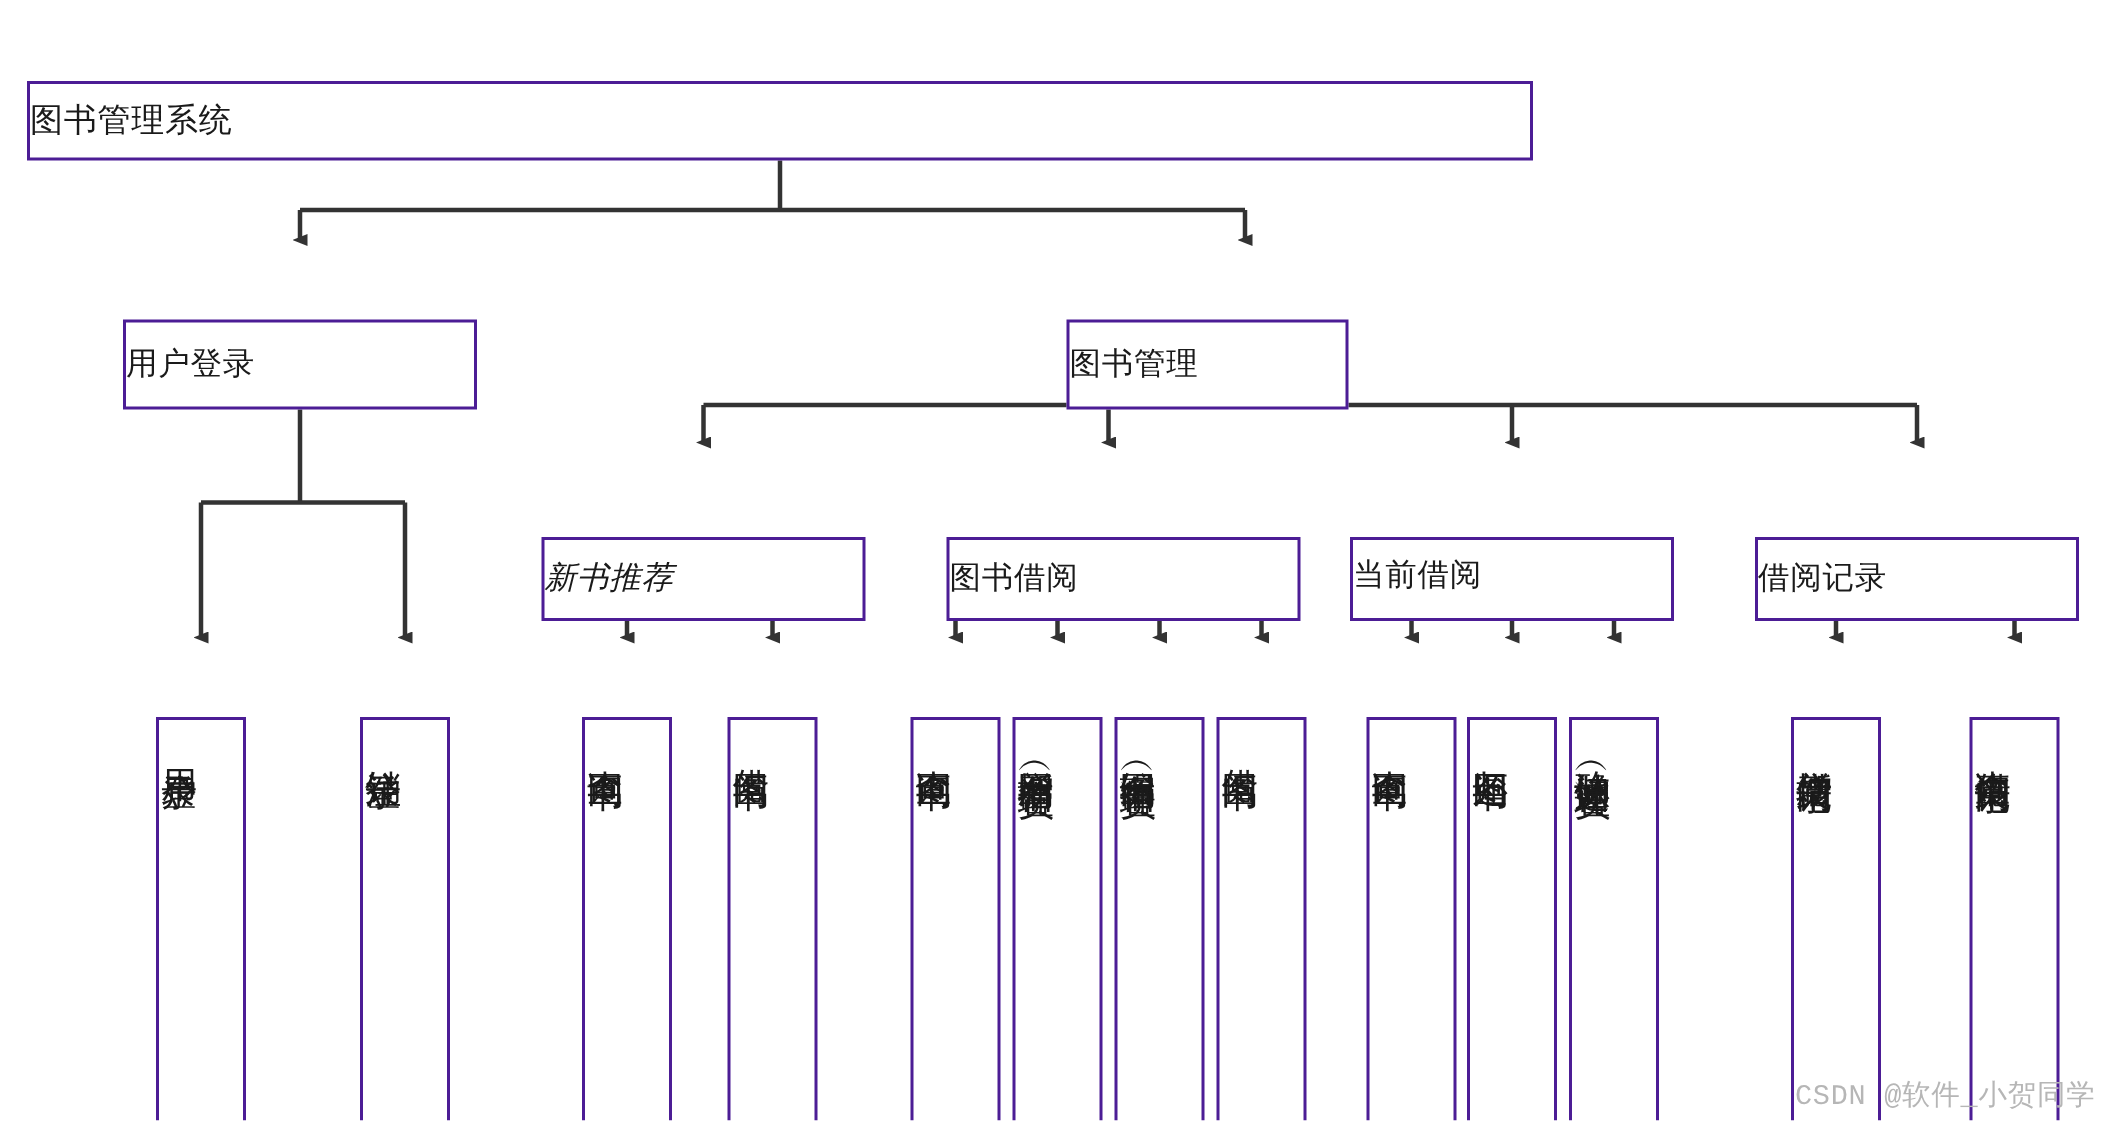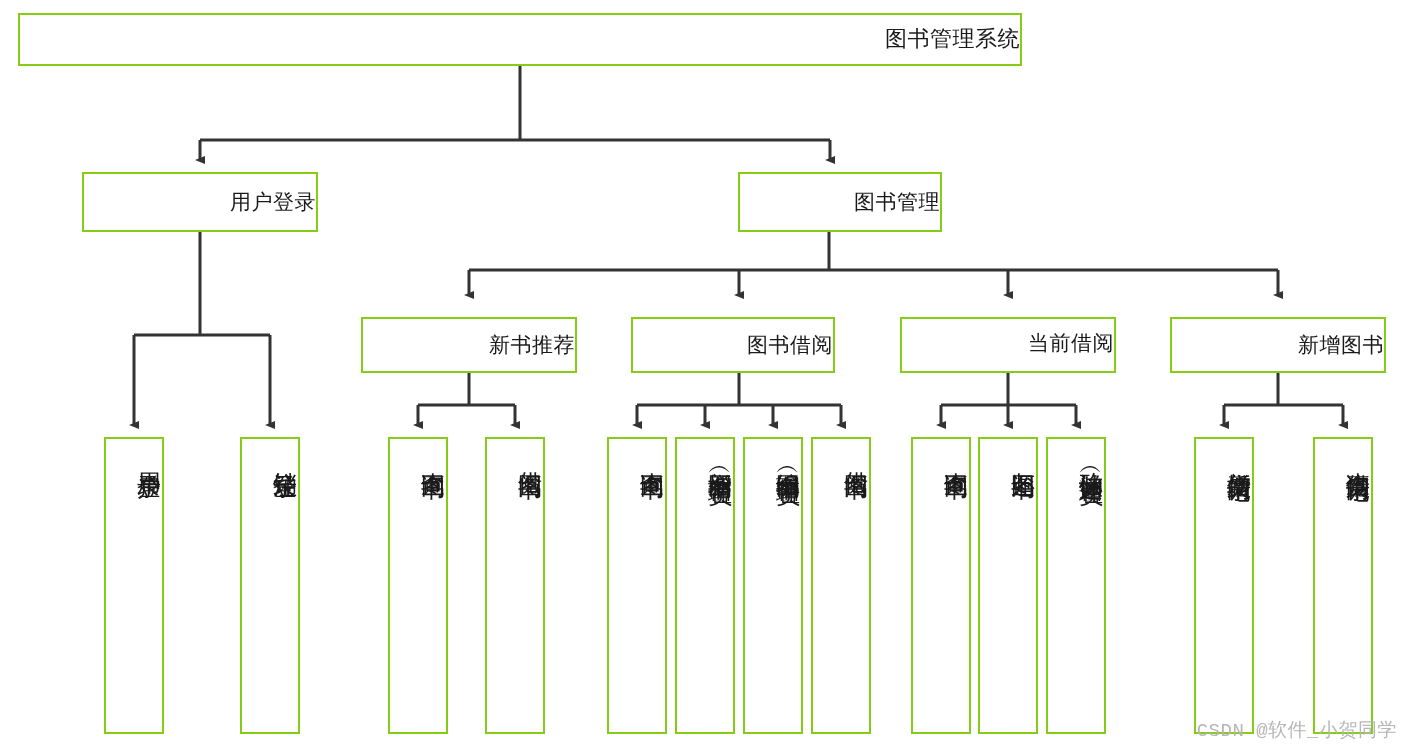--- a/index.html
+++ b/index.html
@@ -23,25 +23,26 @@
     left: 0;
     top: 0;
     width: 1405px;
     height: 747px;
     pointer-events: none;
   }
   .node {
     position: absolute;
     box-sizing: border-box;
     background: #ffffff;
-    border: 2px solid #84cc16;
+    border: 2px solid #4c1d95;
     display: flex;
     align-items: center;
-    justify-content: flex-end;
+    justify-content: flex-start;
     color: #1a1a1a;
+    margin-top: 41px;
   }
   .node .lbl {
     display: block;
     text-align: center;
     line-height: 1.12;
     letter-spacing: 0.5px;
   }
   .node.horiz .lbl {
     font-size: 21px;
   }
@@ -126,35 +127,35 @@
     </g>
   </svg>
 
   <div class="node root horiz" style="left:18px; top:13px; width:1004px; height:53px;">
     <span class="lbl">图书管理系统</span>
   </div>
 
   <div class="node horiz" style="left:82px; top:172px; width:236px; height:60px;">
     <span class="lbl">用户登录</span>
   </div>
-  <div class="node horiz" style="left:738px; top:172px; width:204px; height:60px;">
+  <div class="node horiz" style="left:711px; top:172px; width:188px; height:60px;">
     <span class="lbl">图书管理</span>
   </div>
 
-  <div class="node horiz" style="left:361px; top:317px; width:216px; height:56px;">
+  <div class="node horiz" style="left:361px; top:317px; width:216px; height:56px;font-style:italic;">
     <span class="lbl">新书推荐</span>
   </div>
-  <div class="node horiz" style="left:631px; top:317px; width:204px; height:56px;">
+  <div class="node horiz" style="left:631px; top:317px; width:236px; height:56px;">
     <span class="lbl">图书借阅</span>
   </div>
   <div class="node horiz" style="left:900px; top:317px; width:216px; height:56px;font-family:Liberation Mono, monospace;">
     <span class="lbl">当前借阅</span>
   </div>
   <div class="node horiz" style="left:1170px; top:317px; width:216px; height:56px;">
-    <span class="lbl">新增图书</span>
+    <span class="lbl">借阅记录</span>
   </div>
 
   <div class="node vert" style="left:104px; top:437px; width:60px; height:297px;">
     <span class="lbl">用户登录</span>
   </div>
   <div class="node vert" style="left:240px; top:437px; width:60px; height:297px;">
     <span class="lbl">注销登录</span>
   </div>
 
   <div class="node vert" style="left:388px; top:437px; width:60px; height:297px;">

